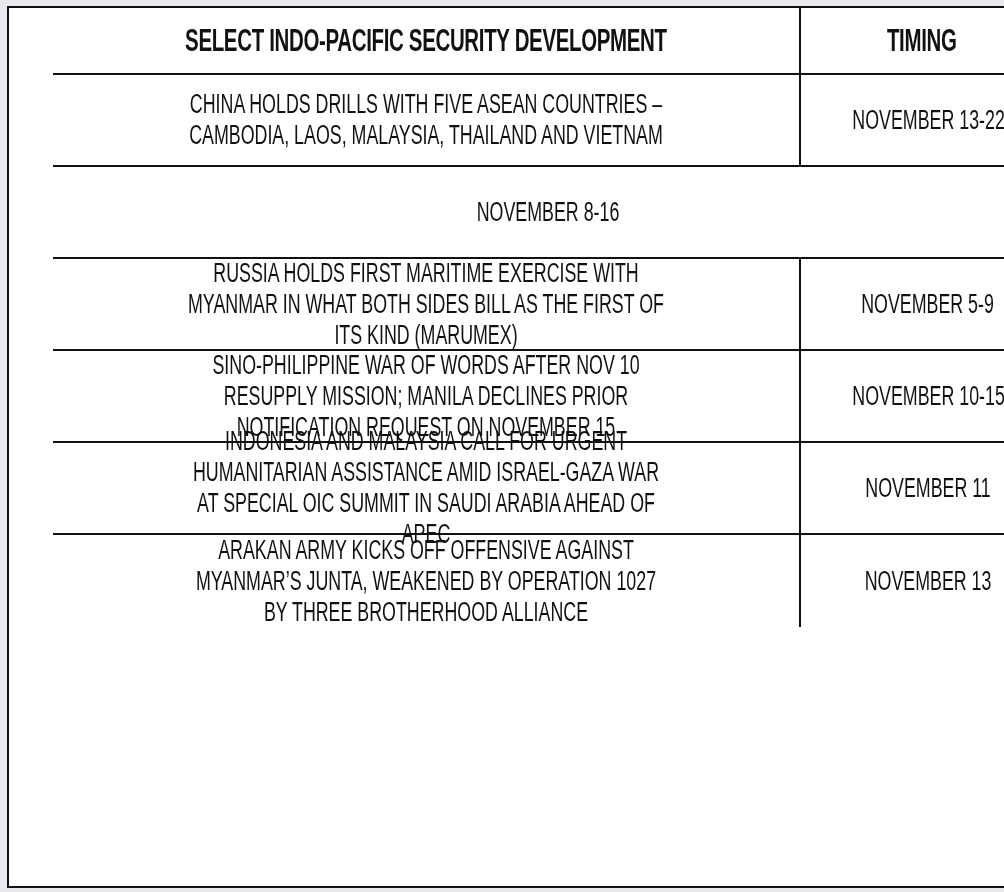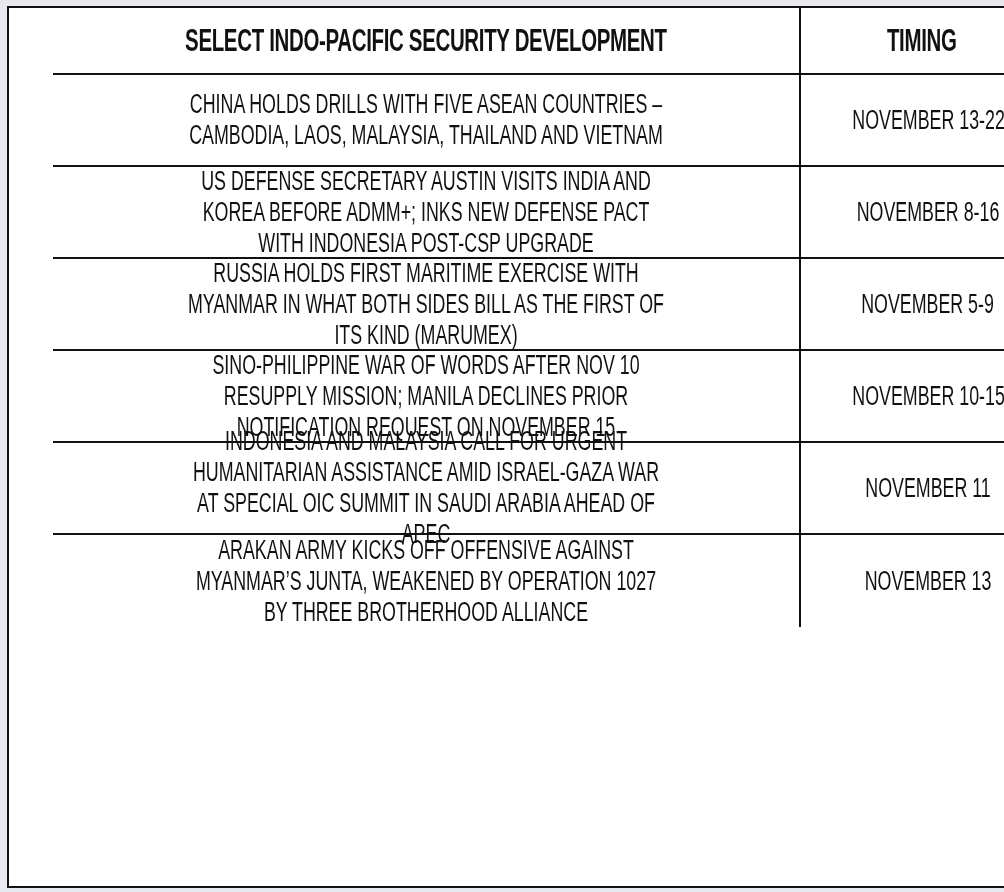--- a/index.html
+++ b/index.html
@@ -76,23 +76,20 @@
   </div>
   <div class="row body">
     <div class="cell dev">
         <span>China holds drills with five ASEAN countries – Cambodia, Laos, Malaysia, Thailand and Vietnam</span>
       </div>
     <div class="cell time">
         <span>November 13-22</span>
       </div>
   </div>
   <div class="row body">
-    <div class="cell dev">
-        <span>US Defense Secretary Austin visits India and Korea before ADMM+; inks new defense pact with Indonesia post-CSP upgrade</span>
-      </div>
     <div class="cell time">
         <span>November 8-16</span>
       </div>
   </div>
   <div class="row body">
     <div class="cell dev">
         <span>Russia holds first maritime exercise with Myanmar in what both sides bill as the first of its kind (MARUMEX)</span>
       </div>
     <div class="cell time">
         <span>November 5-9</span>

